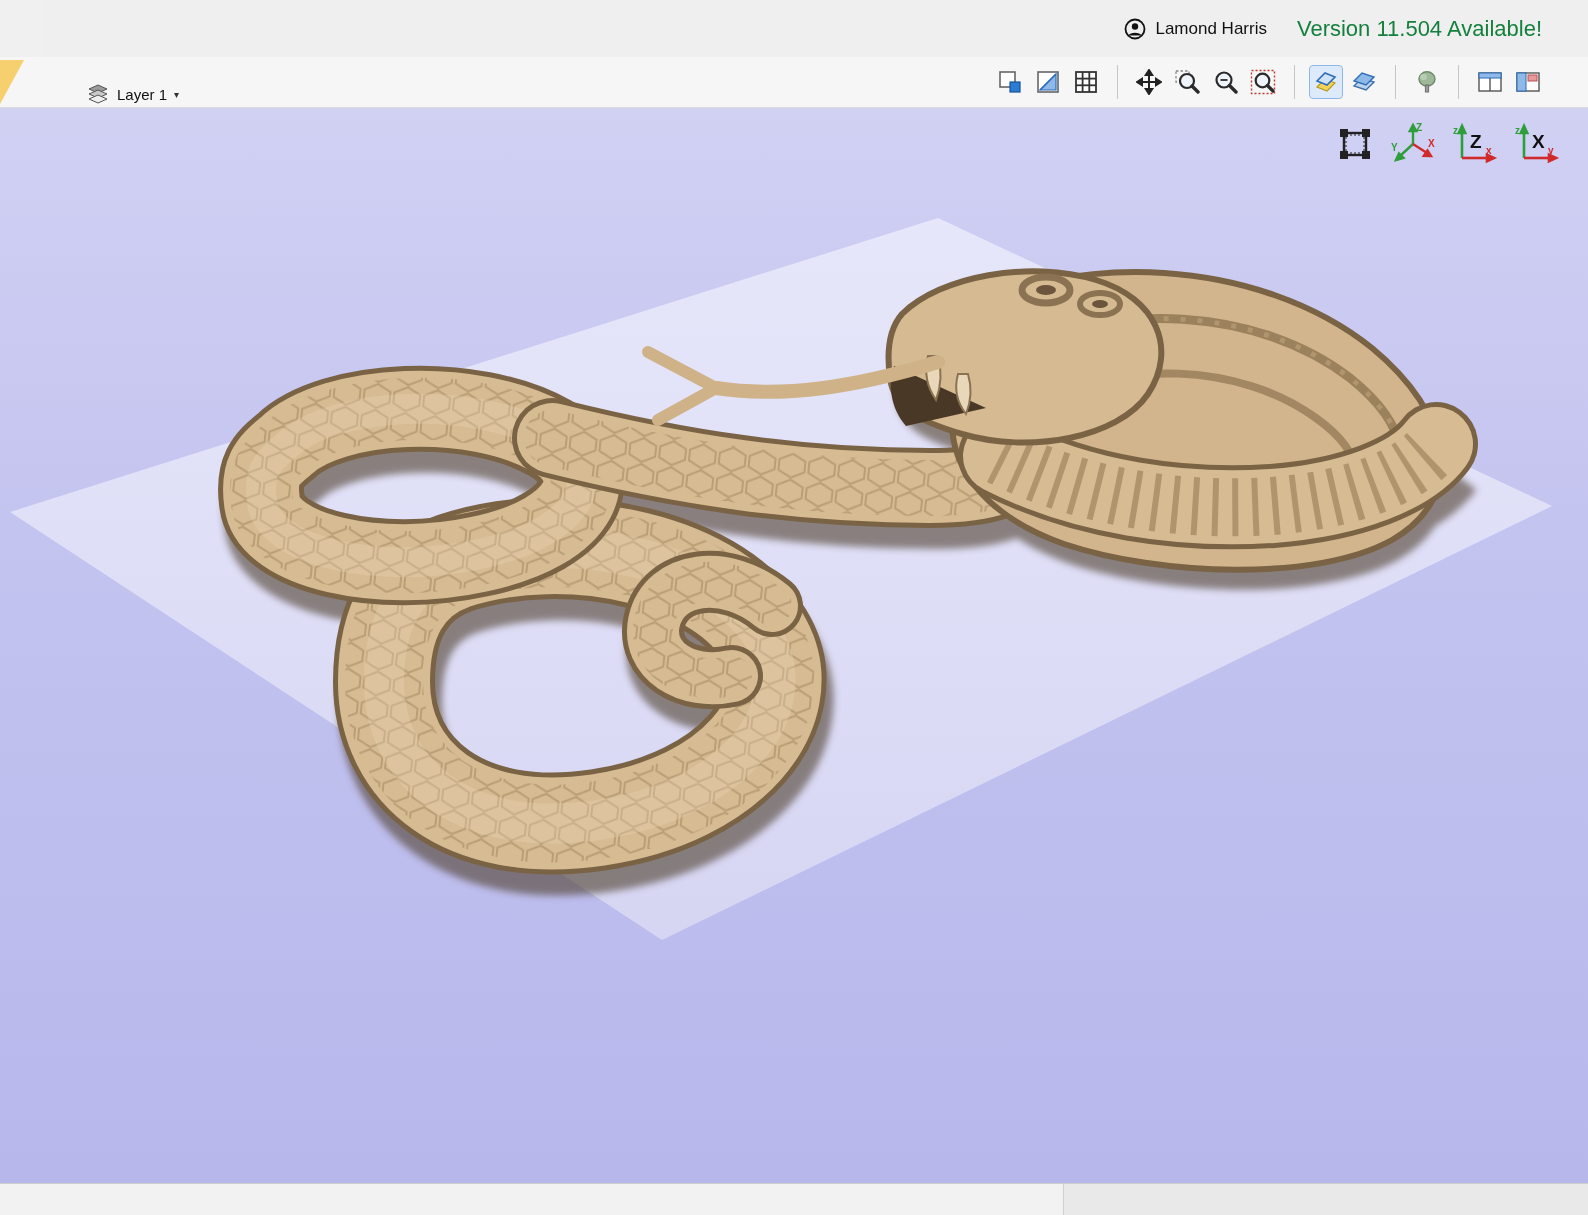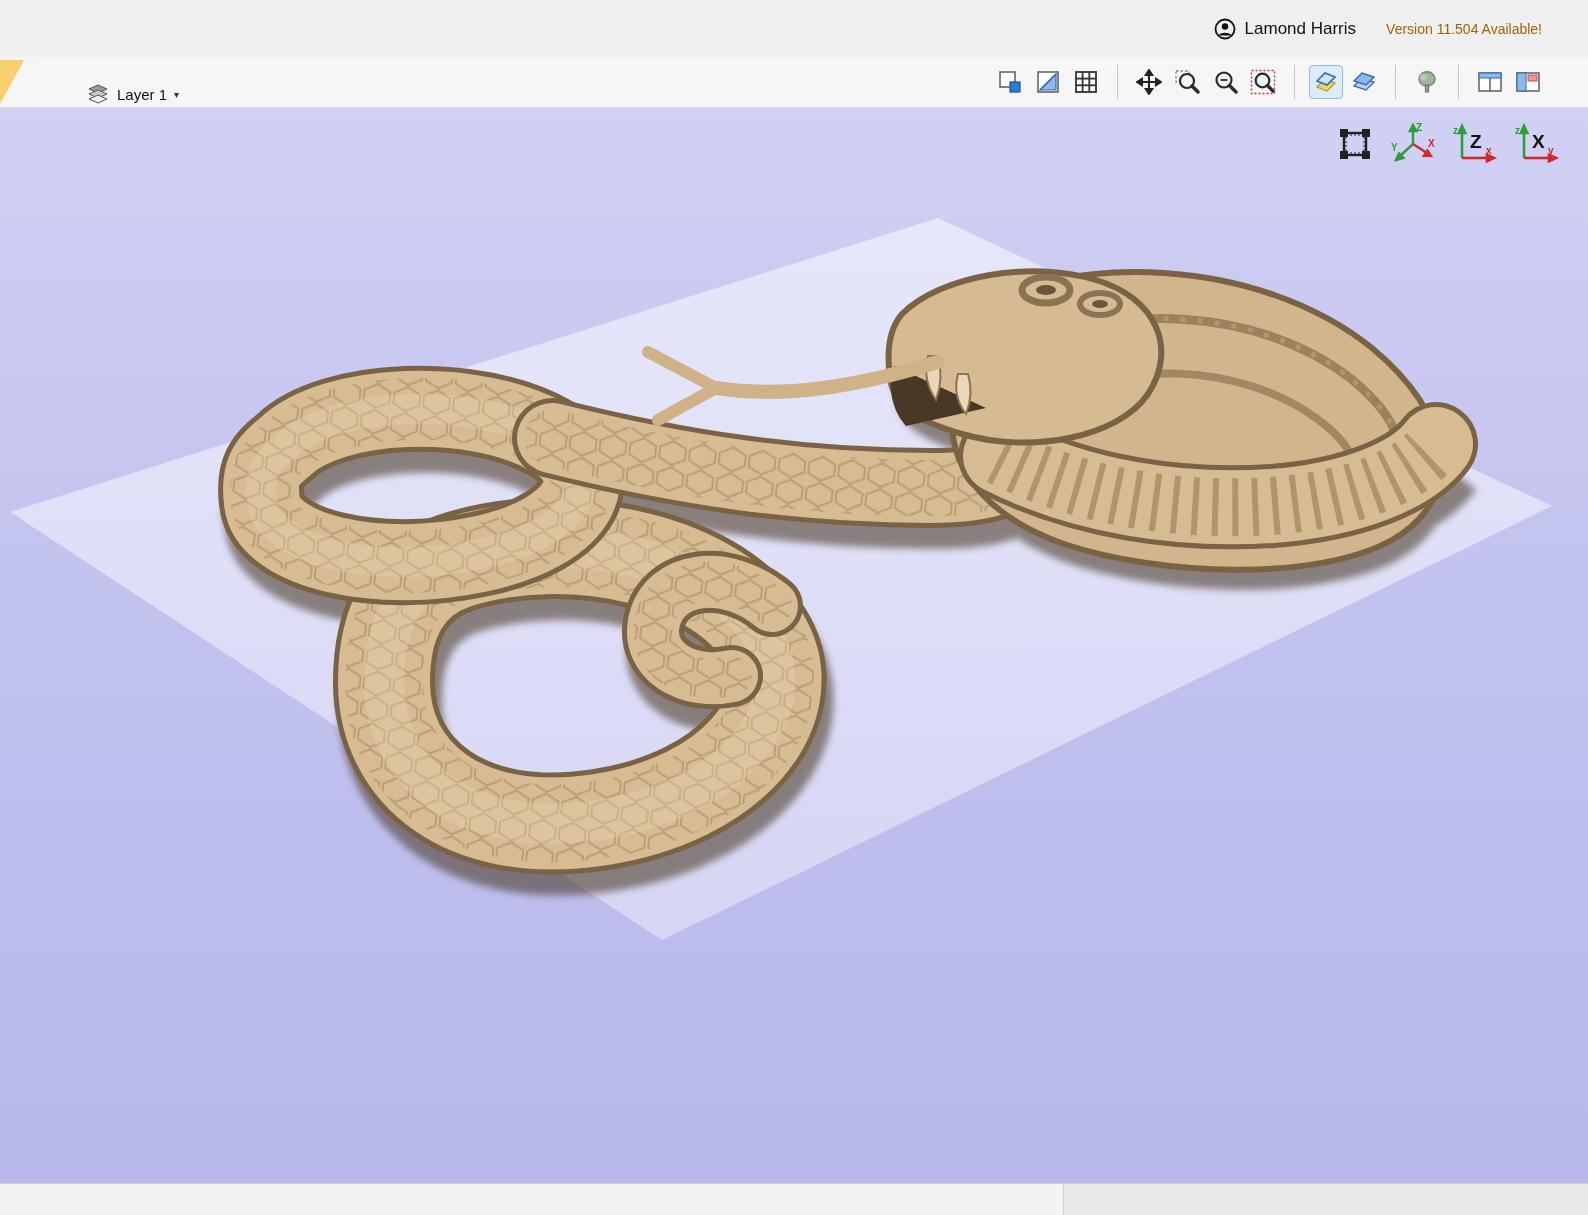--- a/index.html
+++ b/index.html
@@ -6,21 +6,21 @@
   html,body { width:1588px; height:1215px; overflow:hidden;
     font-family:"Liberation Sans", sans-serif; background:#f0f0f0; }
 
   .app { position:relative; width:1588px; height:1215px; display:flex; flex-direction:column; }
 
   
   .topbar { height:57px; background:#efefef; display:flex; align-items:center;
     justify-content:flex-end; padding-right:46px; gap:30px;margin-left:44px; }
   .user-chip { display:flex; align-items:center; gap:9px; cursor:pointer; }
   .user-chip .name { font-size:17px; color:#111; }
-  .version-link { font-size:14px; color:#a16207; cursor:pointer; }
+  .version-link { font-size:22px; color:#15803d; cursor:pointer; }
 
   
   .toolbar { height:51px; background:#f6f6f6; border-bottom:1px solid #dcdcdc;
     display:flex; align-items:center; position:relative; }
   .corner-wedge { position:absolute; left:0; top:3px; width:0; height:0;
     border-top:44px solid #f6cf6f; border-right:24px solid transparent; }
   .vsep { width:1px; height:34px; background:#c6c6c6; margin:0 9px; flex:none; }
   .layer-group { display:flex; align-items:center; gap:7px; margin-left:86px; cursor:pointer;margin-top:24px; }
   .layer-label { font-size:15px; color:#111; }
   .caret { font-size:10px; color:#333; }

